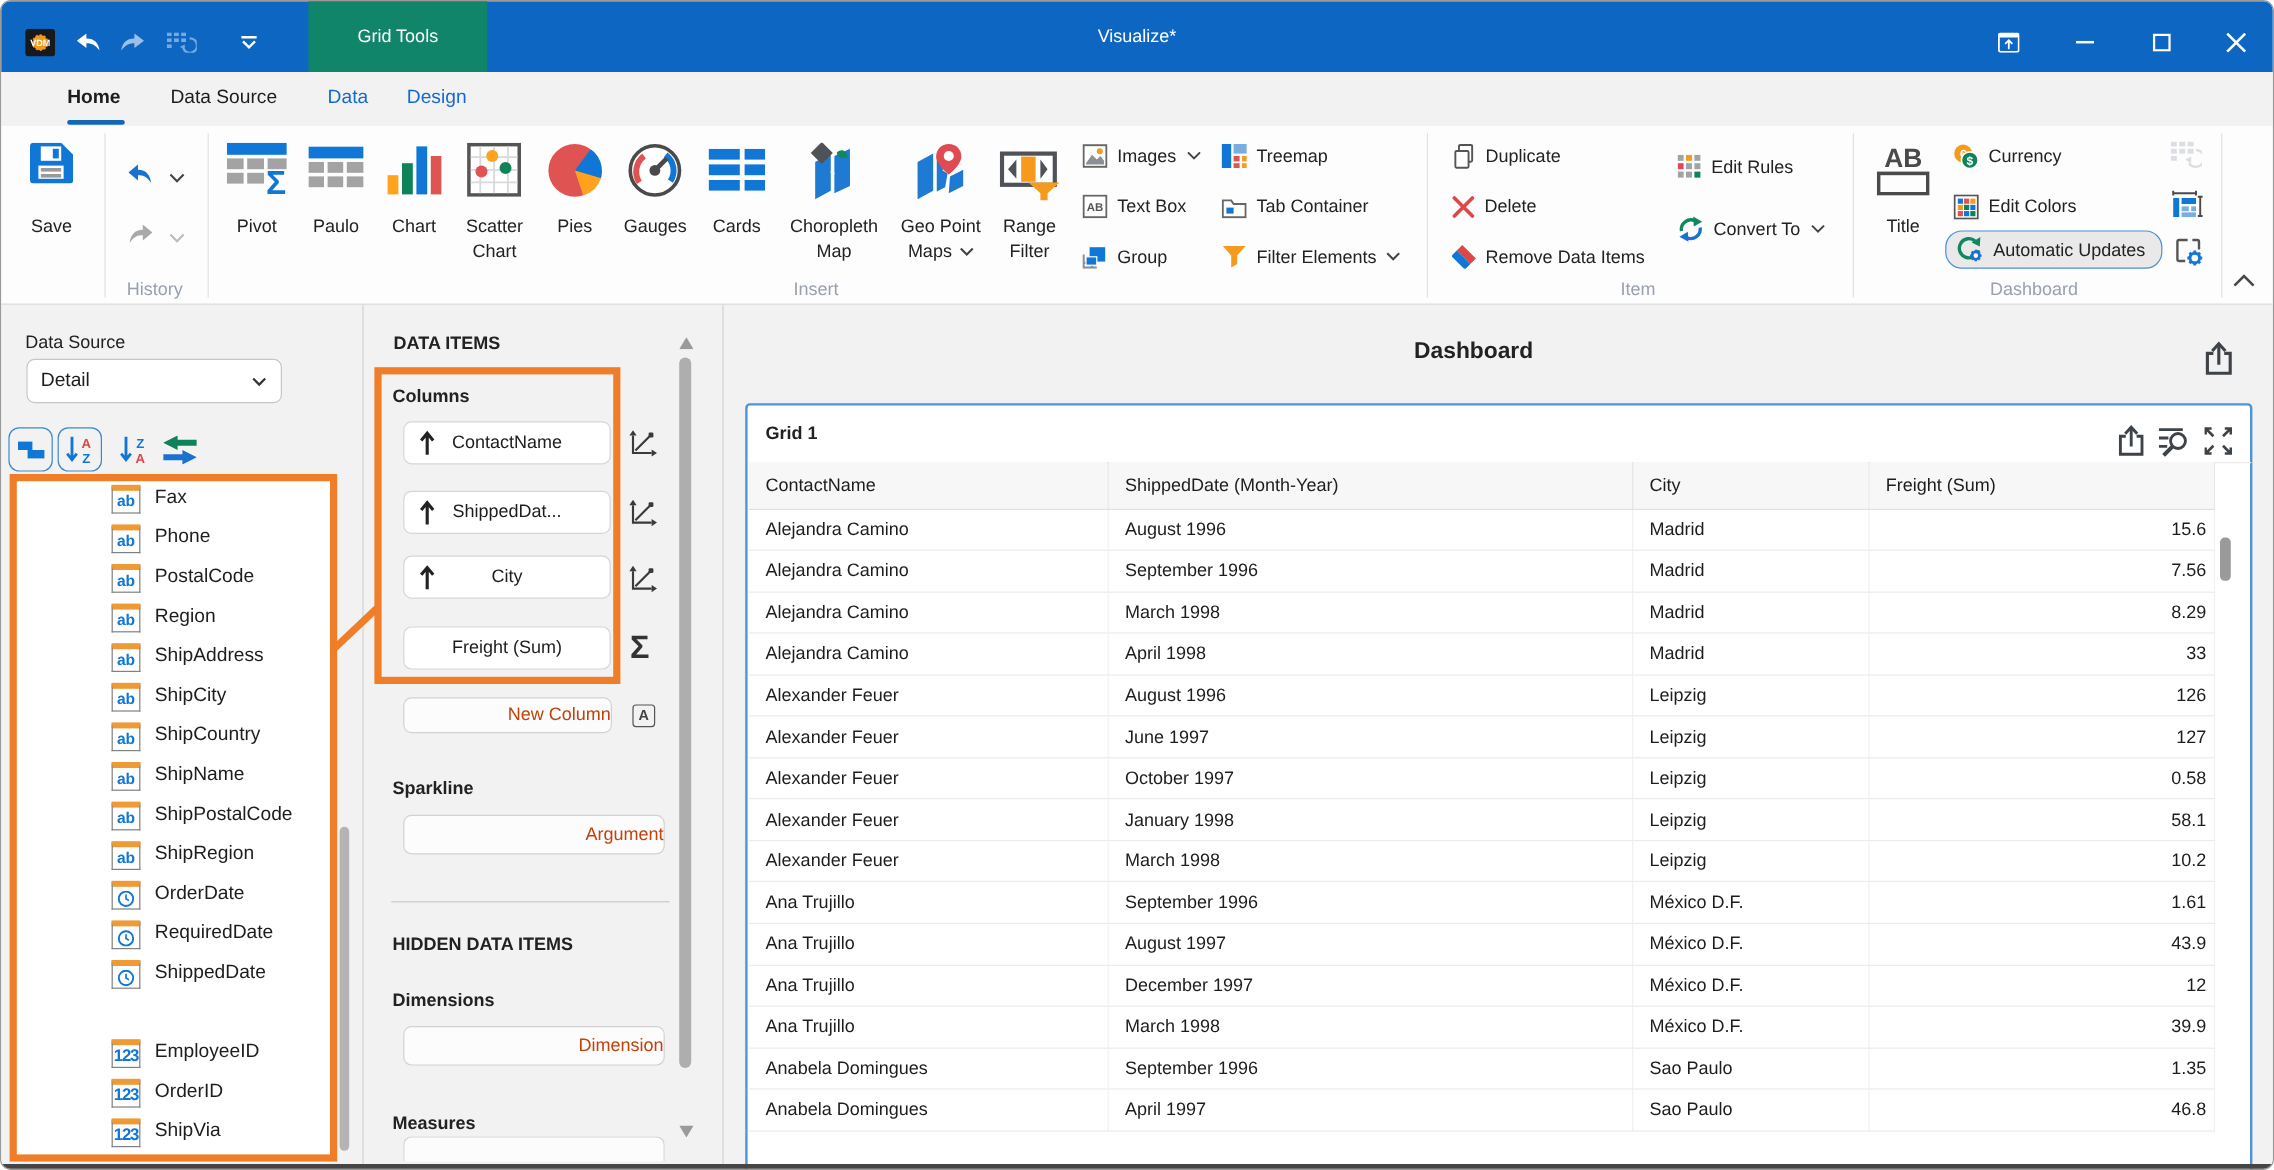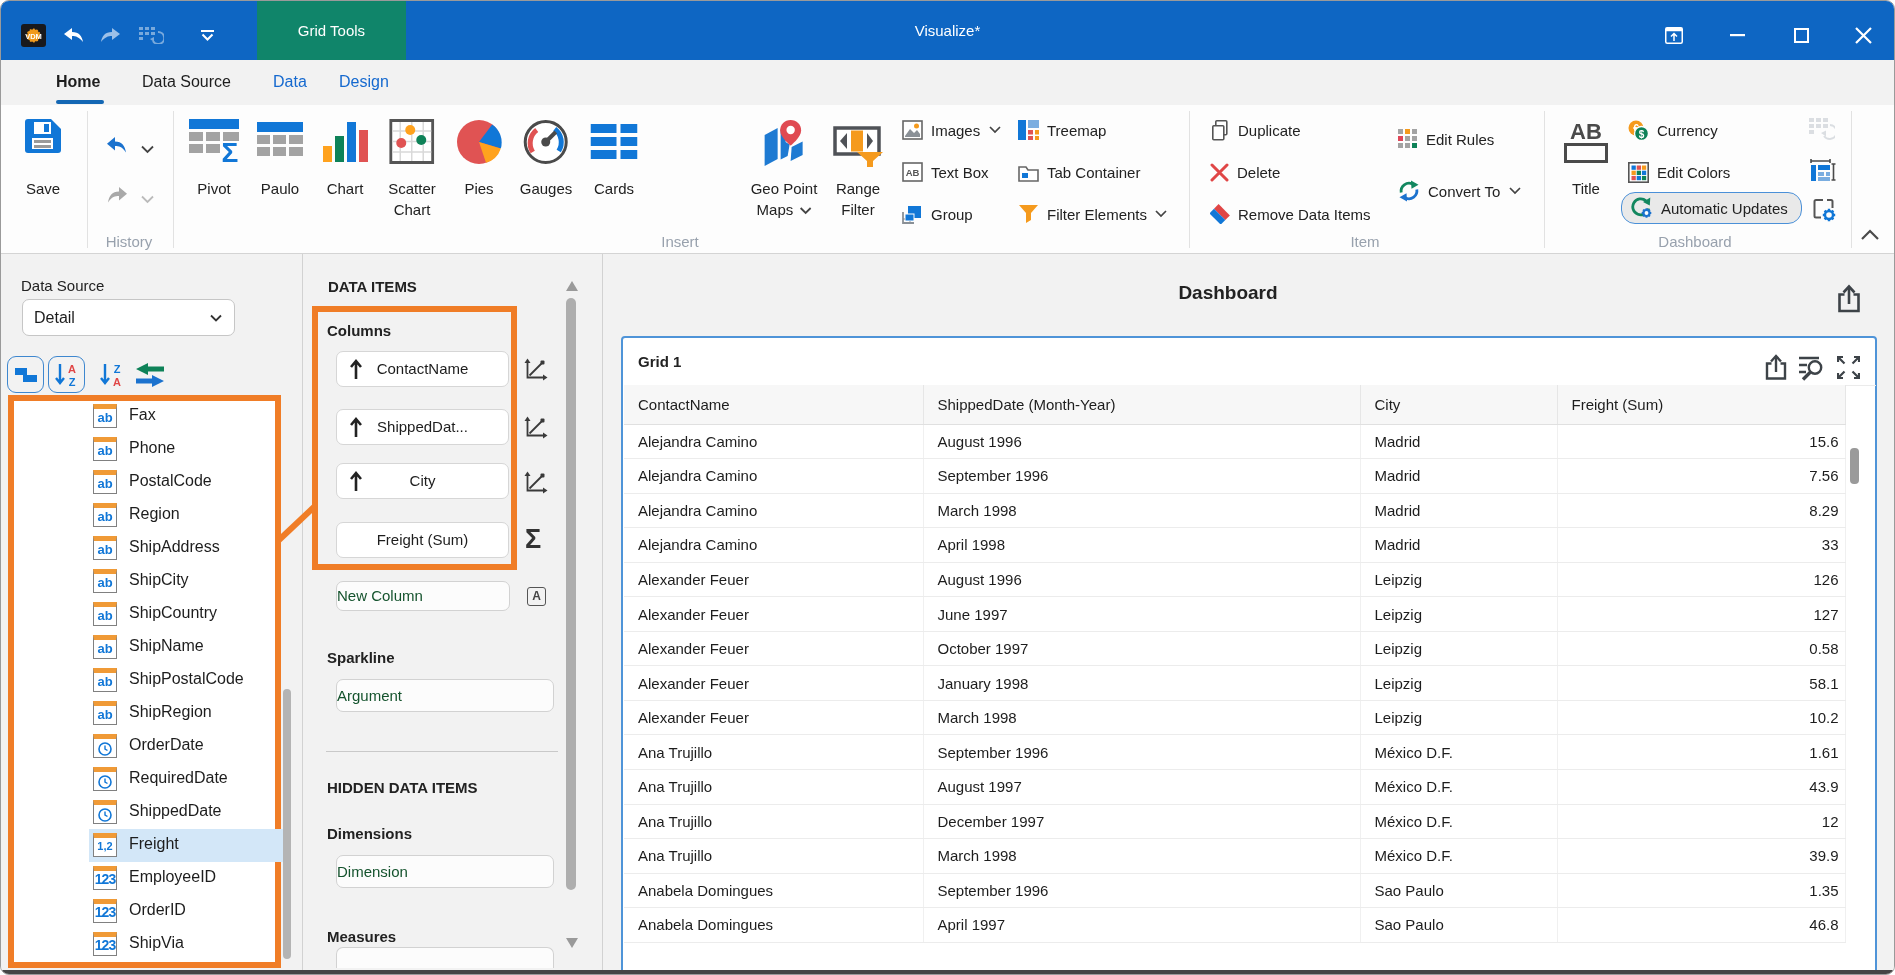--- a/index.html
+++ b/index.html
@@ -53,21 +53,21 @@
 .fhl{position:absolute;left:62px;top:0;width:202px;height:33px;background:#d3e7f8}
 #lscroll{position:absolute;left:282px;top:688px;width:8px;height:270px;border-radius:4px;background:#b4b4b4}
 
 #di-title{left:327px;top:277px}
 #obox-mid{position:absolute;left:311px;top:305px;width:205px;height:264px;border:6px solid #f07d27}
 #col-title{left:326px;top:321px}
 .chip{position:absolute;left:335px;width:173px;height:36px;background:#fff;border:1px solid #d6d6d6;border-radius:7px;font-size:15px;color:#1d1d1d;text-align:center;line-height:34px}
 .chip .up{position:absolute;left:12px;top:5px}
 .cicon{position:absolute;left:522px;width:26px;height:26px}
 .sigma{position:absolute;left:524px;font-size:27px;font-weight:bold;color:#333}
-.mbtn{position:absolute;background:#fcfcfc;border:1px solid #d2d2d2;border-radius:7px;font-size:15px;color:#14532d;text-align:left}
+.mbtn{position:absolute;background:#fcfcfc;border:1px solid #d2d2d2;border-radius:7px;font-size:15px;color:#c2410c;text-align:right}
 #sep-mid{position:absolute;left:325px;top:750px;width:232px;height:1px;background:#c9c9c9}
 #mscroll{position:absolute;left:565px;top:297px;width:10px;height:592px;border-radius:5px;background:#aeaeae}
 
 #dashtitle{position:absolute;left:601px;top:281px;width:1252px;text-align:center;font-size:19px;font-weight:bold;color:#222}
 #card{position:absolute;left:620px;top:335px;width:1256px;height:792px;background:#fff;border:2px solid #4f94d8;border-radius:4px}
 #gridname{position:absolute;left:15px;top:15px;font-size:15px;font-weight:bold;color:#222}
 #cardsep{position:absolute;left:1px;top:47px;width:1252px;height:1px;background:#ebebeb}
 #tblwrap{position:absolute;left:1px;top:47px;width:1222px;height:567px;overflow:hidden}
 table{border-collapse:collapse;table-layout:fixed;width:1221px}
 th,td{font-weight:normal;text-align:left;font-size:15px;color:#1d1d1d;padding:0 0 0 14px;overflow:hidden;white-space:nowrap}
@@ -262,20 +262,30 @@
             <g fill="#1177d7">
               <rect x="0" y="0" width="26" height="9"></rect>
               <rect x="30" y="0" width="17" height="9"></rect>
               <rect x="0" y="13" width="26" height="9"></rect>
               <rect x="30" y="13" width="17" height="9"></rect>
               <rect x="0" y="26" width="26" height="9"></rect>
               <rect x="30" y="26" width="17" height="9"></rect>
             </g>
           </svg></span>
         <span class="rtx">Cards</span>
+      </div>
+    <div class="rbig" style="left:694px">
+        <span class="ric"><svg width="52" height="48" viewBox="0 0 52 48">
+            <path d="M10 16 L23 9 L23 40 L10 47 Z" fill="#1e7ad2"></path>
+            <path d="M26 11 L39 5 L39 36 L26 42 Z" fill="#1e7ad2"></path>
+            <path d="M23 24 L26 26 M23 9 L26 11" stroke="#fff" stroke-width="1.5"></path>
+            <rect x="9" y="2" width="13" height="13" transform="rotate(45 15.5 8.5)" fill="#4f5257"></rect>
+            <path d="M28 8 C32 4.5 36.5 6.5 37 12 C32.5 14 28.5 12.5 28 8 Z" fill="#12875f"></path>
+          </svg></span>
+        <span class="rtx">Choropleth<br>Map</span>
       </div>
     <div class="rbig" style="left:783px">
         <span class="ric"><svg width="44" height="48" viewBox="0 0 44 48">
             <path d="M3 16 L16 9 L16 40 L3 47 Z" fill="#1e7ad2"></path>
             <path d="M19 10 L24 12.5 L24 23 L28 25.5 L26 37 L19 40.5 Z" fill="#1e7ad2"></path>
             <path d="M30 28 L41 22.5 L41 36 L29 42 Z" fill="#1e7ad2"></path>
             <path d="M29 1 C35 1 39.5 5.5 39.5 11.5 C39.5 18.5 29 26.5 29 26.5 C29 26.5 18.5 18.5 18.5 11.5 C18.5 5.5 23 1 29 1 Z" fill="#e04a52"></path>
             <circle cx="29" cy="11" r="4.2" fill="#fff"></circle>
           </svg></span>
         <span class="rtx">Geo Point<br>Maps <svg width="12" height="8" style="margin-left:2px">
@@ -524,25 +534,20 @@
         <span class="ft">RequiredDate</span>
       </div>
     <div class="frow" style="top:395px">
         <span class="fi ck">
           <svg width="14" height="14" viewBox="0 0 14 14" style="margin-top:1px">
             <circle cx="7" cy="7" r="6" fill="none" stroke="#1177d7" stroke-width="1.6"></circle>
             <path d="M7 3.5 V7 L9.5 8.5" fill="none" stroke="#1177d7" stroke-width="1.4"></path>
           </svg>
         </span>
         <span class="ft">ShippedDate</span>
-      </div>
-    <div class="frow" style="top:428px">
-        <span class="fhl"></span>
-        <span class="fi n12">1,2</span>
-        <span class="ft">Freight</span>
       </div>
     <div class="frow" style="top:461px">
         <span class="fi n123">123</span>
         <span class="ft">EmployeeID</span>
       </div>
     <div class="frow" style="top:494px">
         <span class="fi n123">123</span>
         <span class="ft">OrderID</span>
       </div>
     <div class="frow" style="top:527px">

